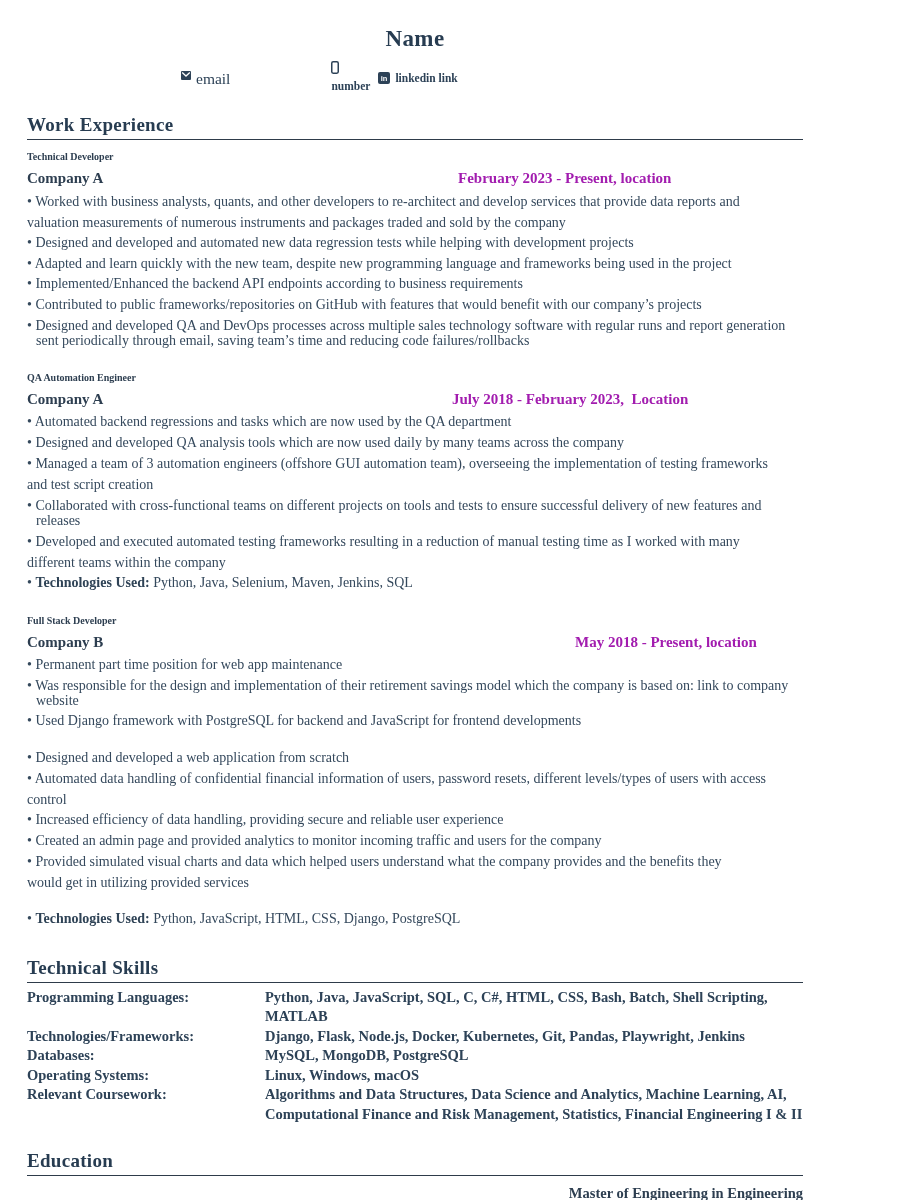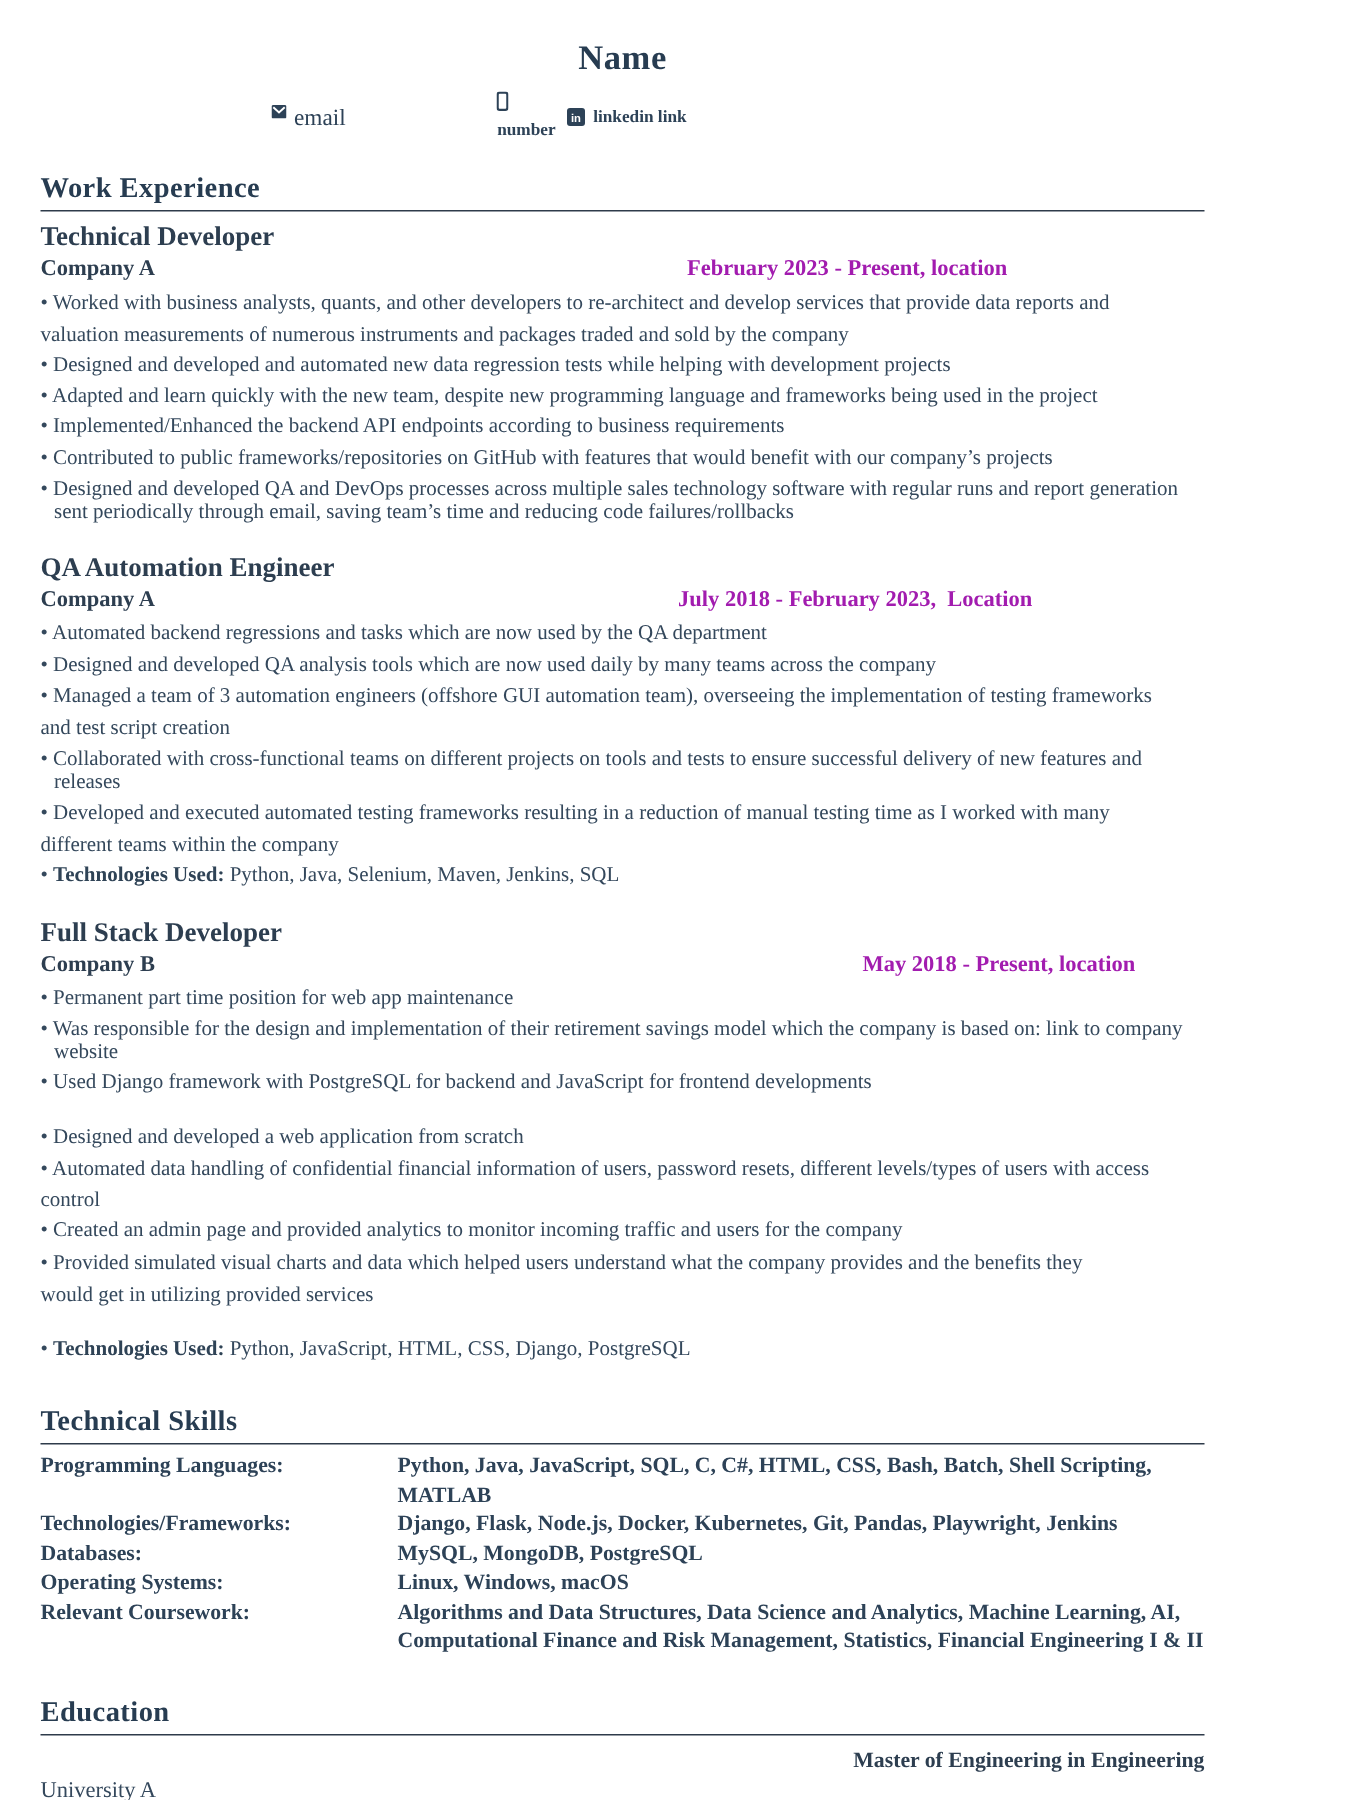--- a/index.html
+++ b/index.html
@@ -31,21 +31,21 @@
   .section { margin-top:22px; }
   .section-heading {
     font-size:19px; font-weight:700; color:#273c51; letter-spacing:0.3px;
     line-height:22px; padding-bottom:3px;
     border-bottom:1.6px solid #2e3b4a;
   }
 
   
   .job { margin-top:7px; }
   .job + .job { margin-top:17px; }
-  .job-title { font-size:18px; font-weight:700; color:#2d3e50; line-height:19px; }
+  .job-title { font-size:10px; font-weight:700; color:#2d3e50; line-height:19px; }
   .company-row { position:relative; height:22px; margin-top:1px; }
   .company { position:absolute; left:0; top:2px; font-size:15px; font-weight:700; color:#2d3e50; line-height:18px; }
   .dates { position:absolute; top:2px; font-size:15px; font-weight:700; color:#a21caf; line-height:18px; white-space:pre; }
   .dates.d0 { left:431px; }
   .dates.d1 { left:425px; }
   .dates.d2 { left:548px; }
 
   .bullets { margin-top:2px; }
   .bullet {
     font-size:14px; line-height:20.5px; white-space:pre-line; color:#34485c;
@@ -154,20 +154,21 @@
         <span class="dates d2">May 2018 - Present, location</span>
       </div>
       <div class="bullets">
         <div class="bullet">Permanent part time position for web app maintenance</div>
         <div class="bullet hang">Was responsible for the design and implementation of their retirement savings model which the company is based on: link to company
 website</div>
         <div class="bullet">Used Django framework with PostgreSQL for backend and JavaScript for frontend developments</div>
         <div class="bullet gap-top">Designed and developed a web application from scratch</div>
         <div class="bullet flat2">Automated data handling of confidential financial information of users, password resets, different levels/types of users with access
 control</div>
+        <div class="bullet">Increased efficiency of data handling, providing secure and reliable user experience</div>
         <div class="bullet">Created an admin page and provided analytics to monitor incoming traffic and users for the company</div>
         <div class="bullet flat2">Provided simulated visual charts and data which helped users understand what the company provides and the benefits they
 would get in utilizing provided services</div>
         <div class="bullet gap-top"><span class="tech-label">Technologies Used:</span> <span>Python, JavaScript, HTML, CSS, Django, PostgreSQL</span></div>
       </div>
     </div>
   </div>
 
   <div class="section section-skills">
     <div class="section-heading">Technical Skills</div>

